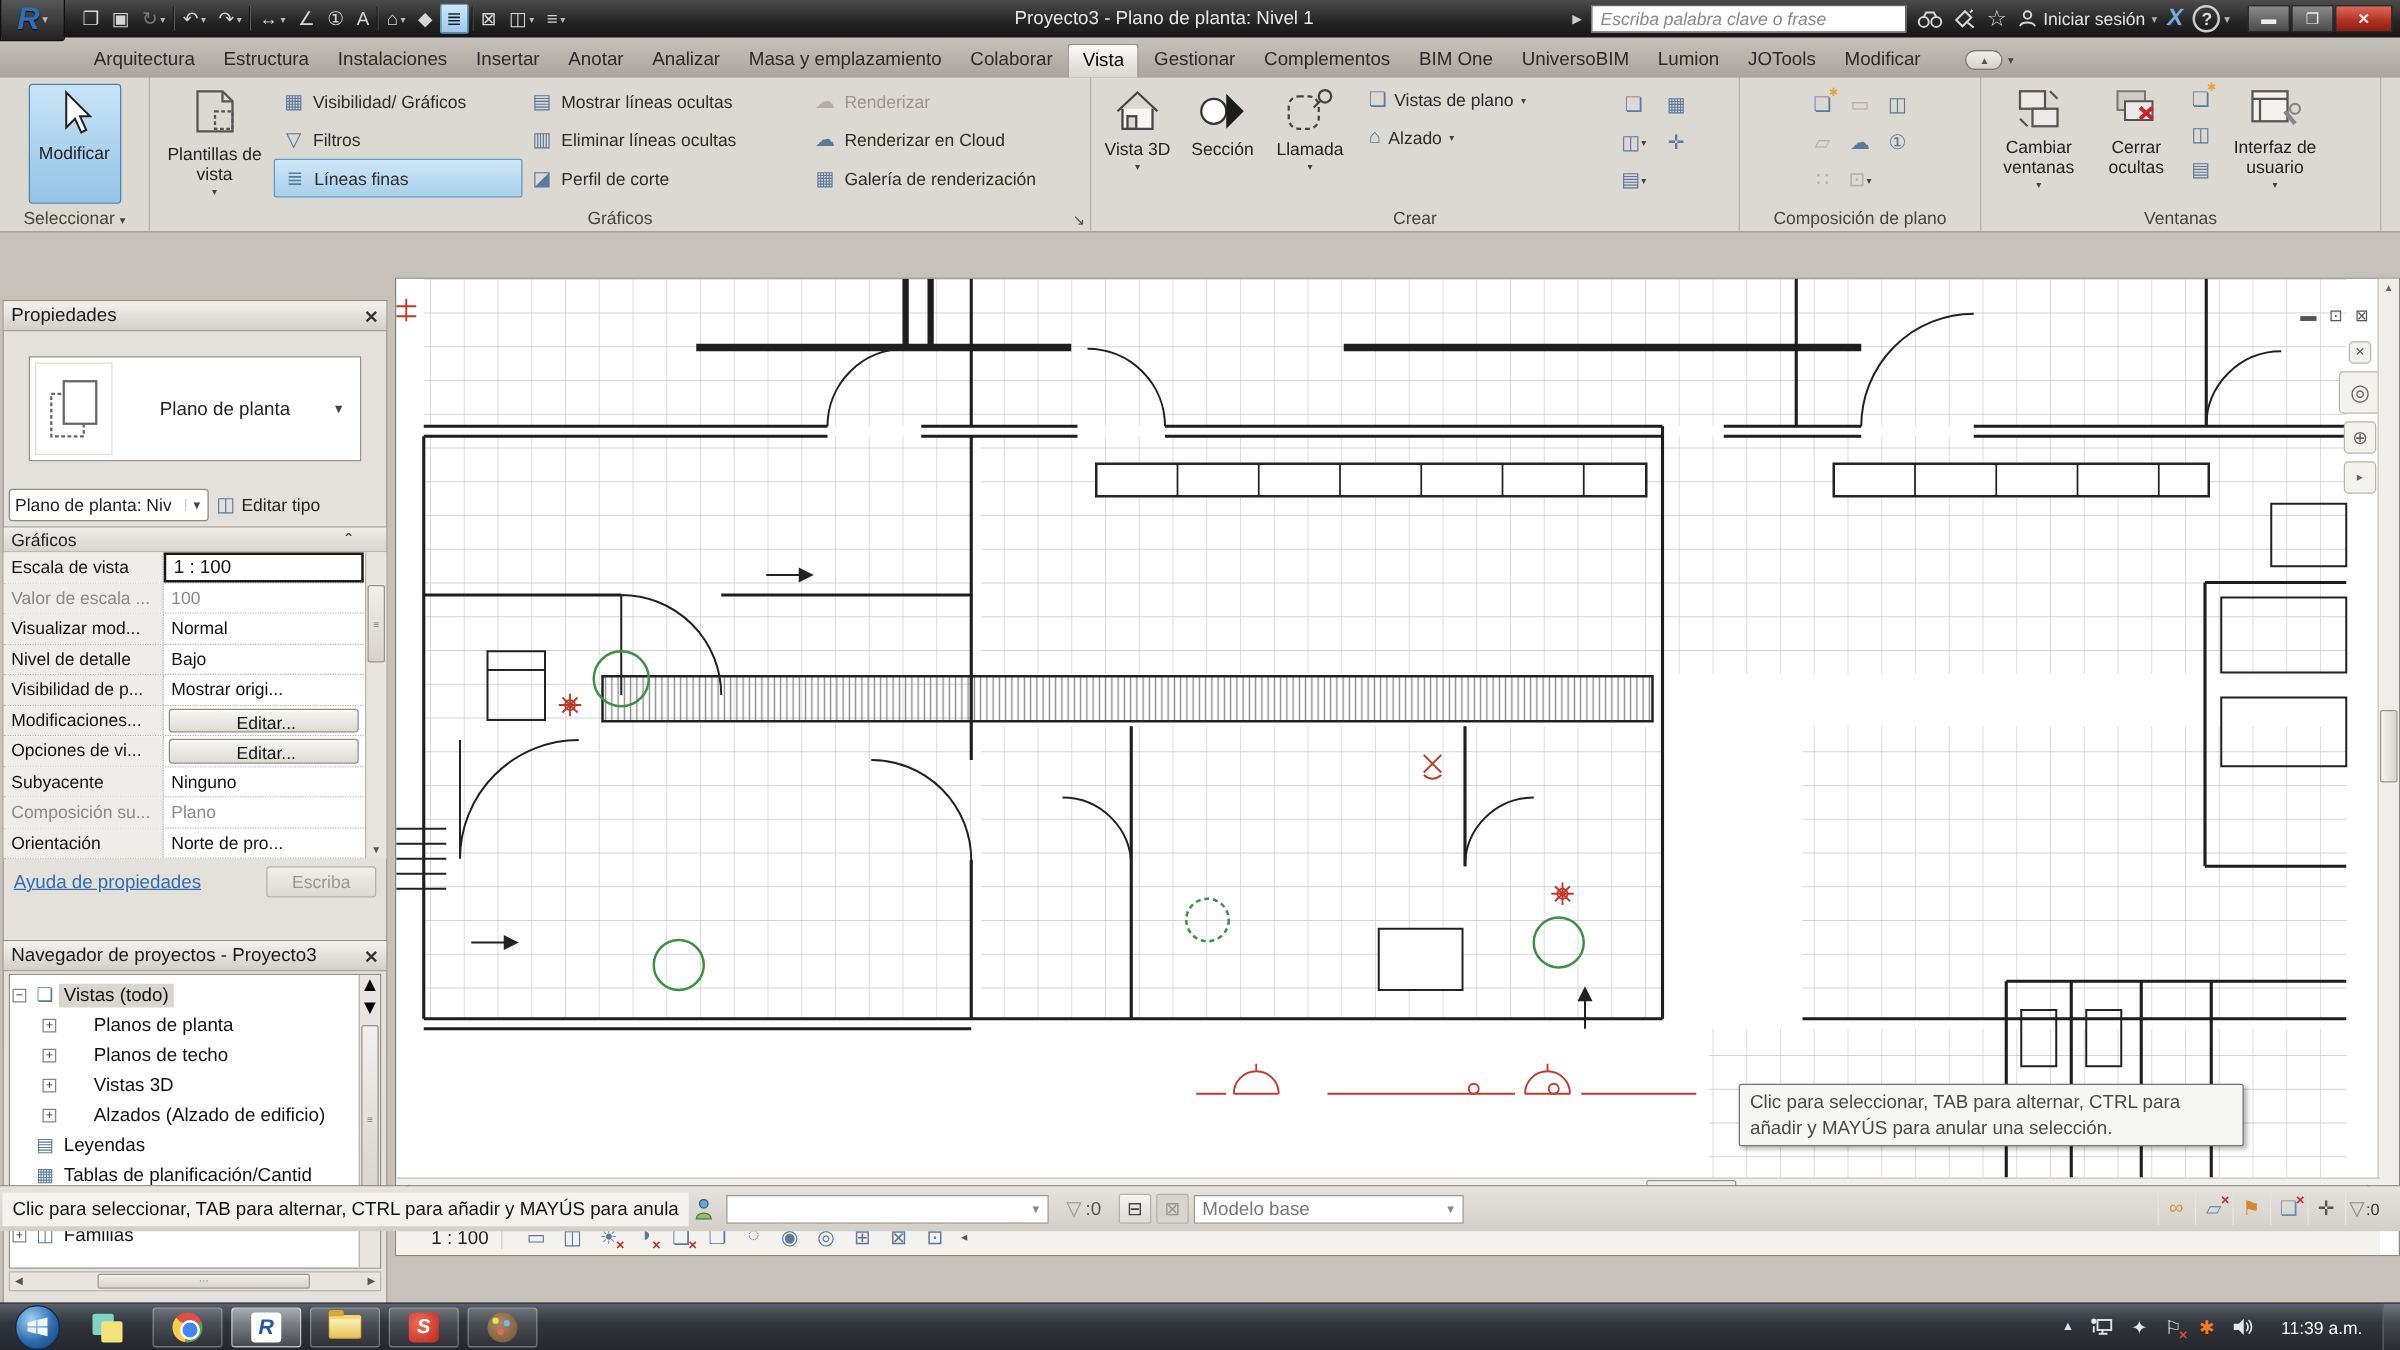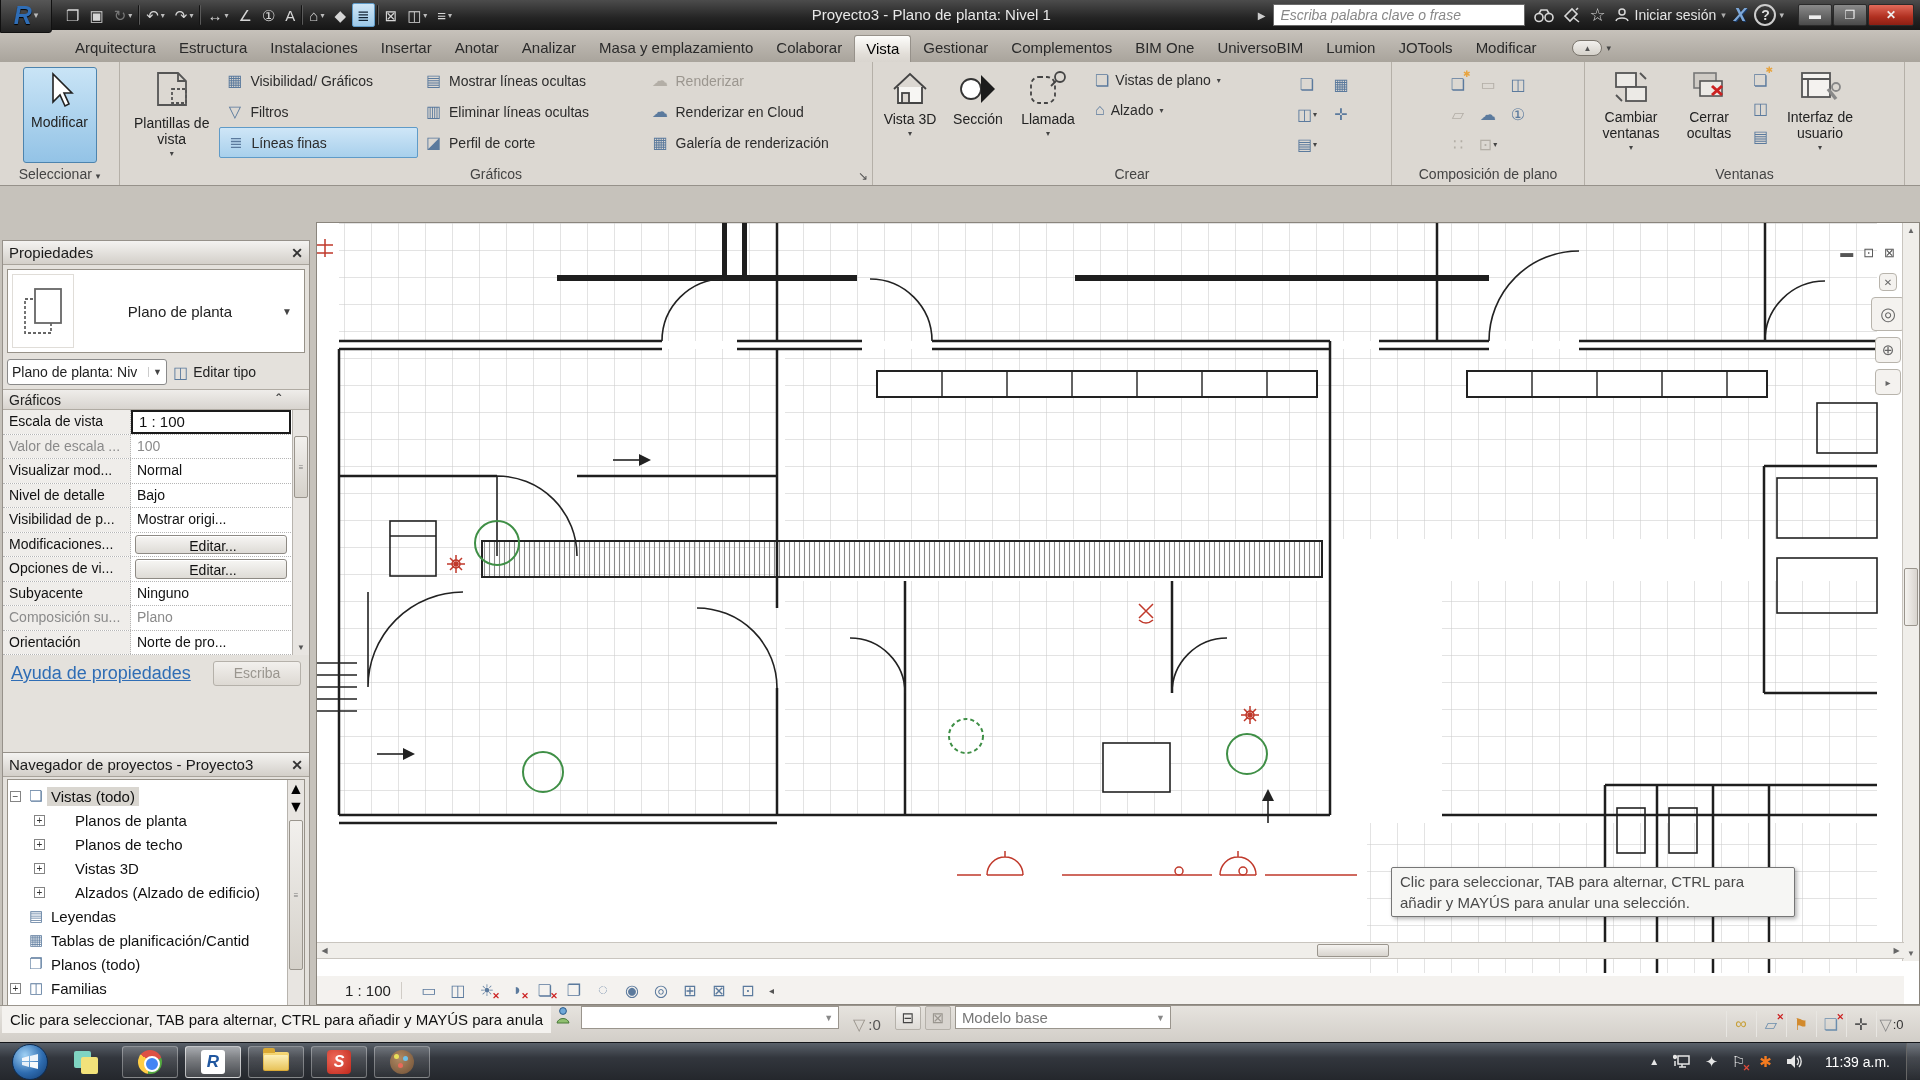--- a/index.html
+++ b/index.html
@@ -63,21 +63,21 @@
 .micon.is-new .mstar{display:block}
 .micon .mdd{display:none;font-size:8px;color:#444;margin-left:1px}
 .micon.is-dd .mdd{display:inline}
 .micon.is-disabled{color:#b3aea6}
 .icongrid{display:grid;grid-template-columns:repeat(3,30px);grid-auto-rows:30px;justify-items:center;align-items:center;margin:4px auto 0}
 .smallstack{display:flex;flex-direction:column;gap:2px;margin:2px 2px 0}
 
 .palette{position:absolute;left:2px;width:308px;background:#e4e1dc;border:1px solid #96918a}
 .phead{height:24px;background:linear-gradient(#f4f3f1,#d3cfc9);border-bottom:1px solid #a8a39b;display:flex;align-items:center;padding:0 6px;font-size:15px;color:#1a1a1a}
 .phead .px{margin-left:auto;font-size:14px;color:#333;font-weight:bold}
-.typesel{margin:4px;height:84px;background:#fff;border:1px solid #979289;display:flex;align-items:center}
+.typesel{margin:20px;height:84px;background:#fff;border:1px solid #979289;display:flex;align-items:center}
 .typesel .tsicon{width:62px;height:74px;margin:4px;border:1px solid #e0ddd8;display:flex;align-items:center;justify-content:center}
 .typesel .tslab{flex:1;font-size:15px;color:#222;text-align:center}
 .typesel .tsdd{width:22px;font-size:10px;color:#444}
 .comborow{display:flex;align-items:center;margin:2px 4px;height:30px;gap:6px}
 .combo{flex:0 0 160px;height:26px;background:#fff;border:1px solid #8a8a8a;border-radius:3px;display:flex;align-items:center;font-size:14px;color:#222;padding:0 4px;white-space:nowrap;overflow:hidden}
 .combo .cdd{margin-left:auto;font-size:9px;color:#444;border-left:1px solid #ccc;padding-left:4px}
 .edittype{display:flex;align-items:center;gap:5px;font-size:14px;color:#222}
 .edittype .eticon{color:#5b7a9d;font-size:16px}
 .grouphead{height:21px;background:linear-gradient(#efedea,#d8d4cf);border-top:1px solid #b0aba3;border-bottom:1px solid #b0aba3;display:flex;align-items:center;font-size:14px;color:#222;padding:0 6px;margin-top:2px}
 .grouphead .chev{margin-left:auto;margin-right:22px;font-weight:bold;color:#444}
@@ -85,21 +85,21 @@
 .prow{display:flex;height:24.5px;border-bottom:1px dotted #b5b5b5;background:#fff}
 .plabel{flex:0 0 128px;background:#efedea;border-right:1px dotted #b5b5b5;font-size:14px;color:#111;padding:3px 10px 0 6px;white-space:nowrap;overflow:hidden}
 .pval{flex:1;font-size:14px;color:#111;padding:3px 2px 0 6px;position:relative;margin-right:18px;white-space:nowrap;overflow:hidden}
 .prow.is-gray .plabel,.prow.is-gray .pval{color:#8a8a8a}
 .prow.is-editing .pval{border:2px solid #1a1a1a;padding-top:1px;margin:0 18px 0 0;font-size:15px}
 .prow.is-button .pval{margin:2px 22px 2px 4px;background:linear-gradient(#f7f6f4,#dedbd6);border:1px solid #8e8a84;border-radius:3px;text-align:center;padding-top:2px;box-shadow:inset 0 1px 0 #fff}
 .pscroll{position:absolute;right:0;top:0;bottom:0;width:17px;background:#e8e5e1;border-left:1px solid #b8b4ae}
 .pscroll .thumb{position:absolute;left:1px;right:1px;top:26px;height:62px;background:linear-gradient(#f2f0ed,#d5d1ca);border:1px solid #9a958d;border-radius:2px;font-size:8px;color:#777;display:flex;align-items:center;justify-content:center}
 .pscroll .sarr{position:absolute;left:0;right:0;height:14px;font-size:8px;color:#555;text-align:center;line-height:14px}
 .pfoot{display:flex;align-items:center;padding:6px 8px}
-.helplink{font-size:18px;color:#2f6db5;text-decoration:underline}
+.helplink{font-size:15px;color:#2f6db5;text-decoration:underline}
 .applybtn{margin-left:auto;width:88px;height:25px;background:linear-gradient(#f2f0ed,#ddd9d3);border:1px solid #b5b1aa;border-radius:3px;font-size:14px;color:#9a968f;text-align:center;line-height:23px}
 
 .treebody{position:relative;margin:2px 4px;background:#fff;border:1px solid #979289;height:236px;overflow:hidden;padding:4px 18px 0 2px}
 .titem{display:flex;align-items:center;height:24px;white-space:nowrap}
 .titem.lvl-1{padding-left:24px}
 .texp{width:11px;height:11px;border:1px solid #848484;background:#fff;font-size:10px;line-height:9px;text-align:center;color:#333;visibility:hidden;flex:0 0 11px}
 .titem.exp-plus .texp,.titem.exp-minus .texp{visibility:visible}
 .titem.exp-plus .texp::before{content:"+"}
 .titem.exp-minus .texp::before{content:"−"}
 .ticon{width:22px;text-align:center;font-size:15px;color:#5b7a9d;margin-left:4px}
@@ -124,21 +124,21 @@
 .hscroll .thumb{position:absolute;top:1px;bottom:1px;left:1000px;width:72px;background:linear-gradient(#f5f3f0,#d8d4ce);border:1px solid #9a958d;border-radius:2px}
 .hscroll .ha{position:absolute;top:0;bottom:0;width:15px;font-size:8px;color:#666;text-align:center;line-height:15px}
 .viewbar{position:absolute;left:0;bottom:0;height:28px;width:1587px;background:#f4f2ef;display:flex;align-items:center;padding-left:18px;gap:10px}
 .scalebtn{font-size:15px;color:#222;padding:0 10px;border-right:1px solid #d0ccc6;margin-right:6px}
 .vcicon{position:relative;font-size:16px;color:#5b7a9d;width:22px;text-align:center}
 .vcicon .sx{display:none;position:absolute;right:-2px;bottom:-1px;font-size:9px;color:#cc2222;font-weight:bold}
 .vcicon.is-x .sx{display:block}
 .vc-end{font-size:10px;color:#555}
 .tooltip{position:absolute;left:1074px;top:644px;width:404px;background:#f6f6f4;border:1px solid #767676;box-shadow:2px 2px 4px rgba(0,0,0,.3);border-radius:2px;padding:3px 8px;font-size:15px;color:#4a4a4a;line-height:21px;white-space:nowrap}
 
-.statusbar{position:absolute;left:0;top:1005px;width:1920px;height:37px;background:linear-gradient(#e6e3de,#d2cec8);border-top:1px solid #9a958d;display:flex;font-size:15px;color:#111;z-index:45}
+.statusbar{position:absolute;left:0;top:948px;width:1920px;height:37px;background:linear-gradient(#e6e3de,#d2cec8);border-top:1px solid #9a958d;display:flex;align-items:center;font-size:15px;color:#111;z-index:45}
 .sbmsg{padding:0 8px;background:#f4f2ef;height:27px;line-height:27px;margin-left:2px;white-space:nowrap}
 .sbworker{margin:0 10px 0 4px}
 .sbcombo{width:258px;height:23px;background:#fff;border:1px solid #9a958d;display:flex;align-items:center}
 .sbcombo .cdd{margin-left:auto;font-size:9px;color:#888;padding:0 5px}
 .sbfilter{display:flex;align-items:center;gap:3px;margin:0 14px;color:#555}
 .sbfilter .fg{font-size:16px;color:#9a958d}
 .sbicon{width:26px;height:24px;display:flex;align-items:center;justify-content:center;font-size:15px;color:#444;border:1px solid #b5b1aa;background:linear-gradient(#f5f4f2,#dedbd6);border-radius:2px;margin-right:4px}
 .sbicon.dim{color:#9a968f;background:#d8d4cf}
 .sright{margin-left:auto;display:flex;align-items:center;margin-right:14px}
 .sicon{position:relative;width:30px;height:26px;display:inline-flex;align-items:center;justify-content:center;font-size:16px;color:var(--ic,#555);border-left:1px solid #e8e6e2}

